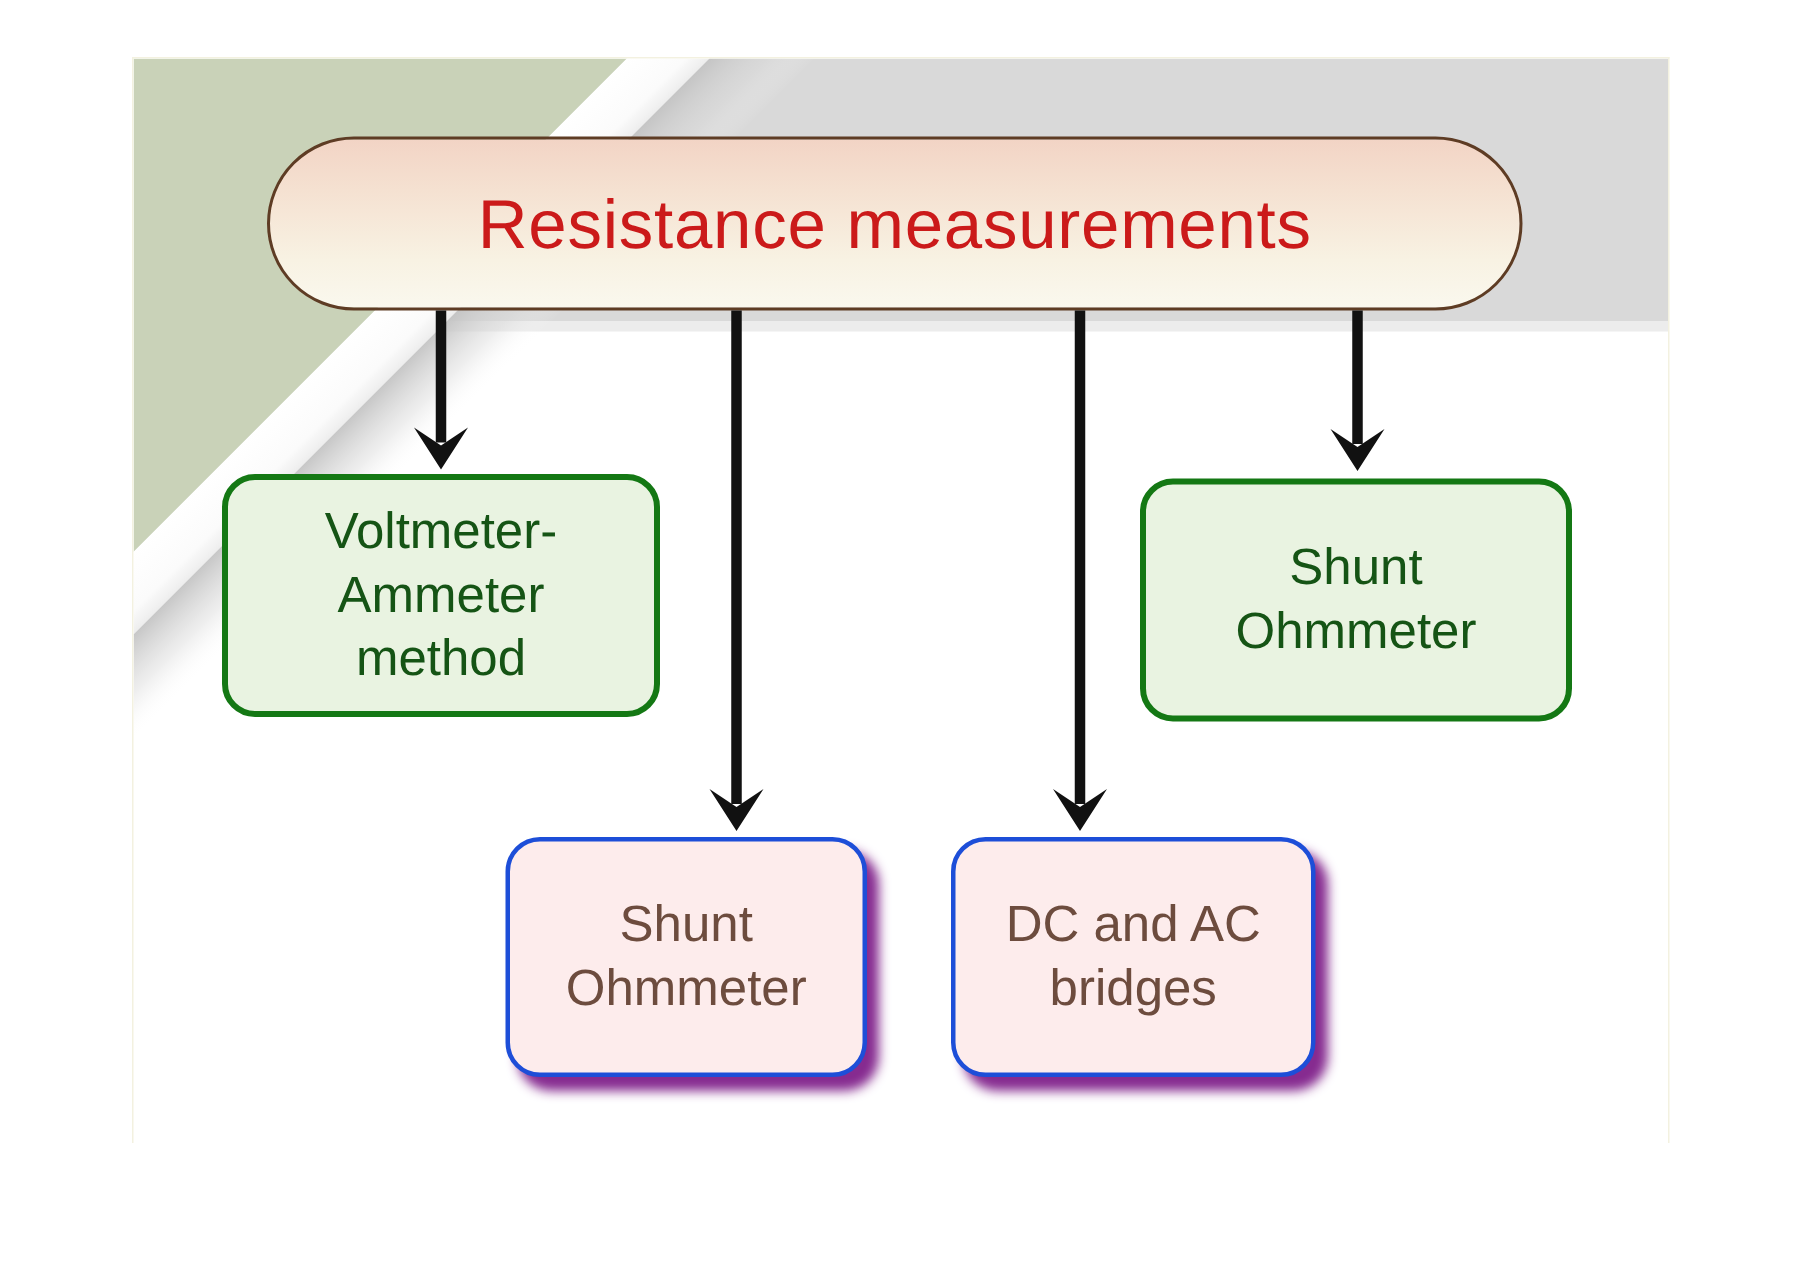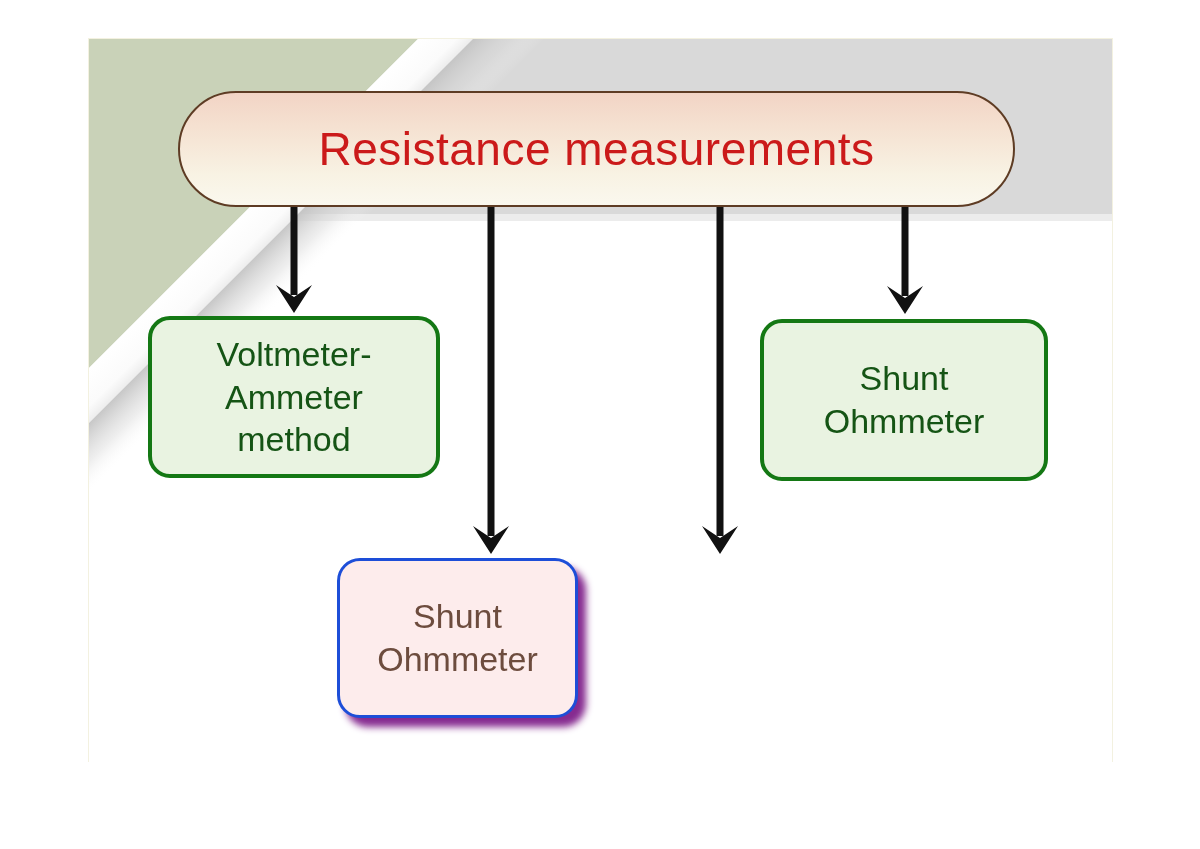--- a/index.html
+++ b/index.html
@@ -89,20 +89,24 @@
     <div class="node node-green node-series">
       <span class="node-label">Shunt
 Ohmmeter</span>
     </div>
 
     <div class="node node-red node-shunt">
       <span class="node-label">Shunt
 Ohmmeter</span>
     </div>
 
+    <div class="node node-red node-bridges">
+      <span class="node-label">DC and AC
+bridges</span>
+    </div>
 
     <svg class="arrow-svg" viewBox="0 0 1025 773" xmlns="http://www.w3.org/2000/svg">
       <g>
         <line x1="205" y1="168" x2="205" y2="256" stroke="#111111" stroke-width="7"></line>
         <path d="M187,246 L205,274 L223,246 L205,258 Z" fill="#111111"></path>
       </g>
       <g>
         <line x1="402" y1="168" x2="402" y2="497" stroke="#111111" stroke-width="7"></line>
         <path d="M384,487 L402,515 L420,487 L402,499 Z" fill="#111111"></path>
       </g>

